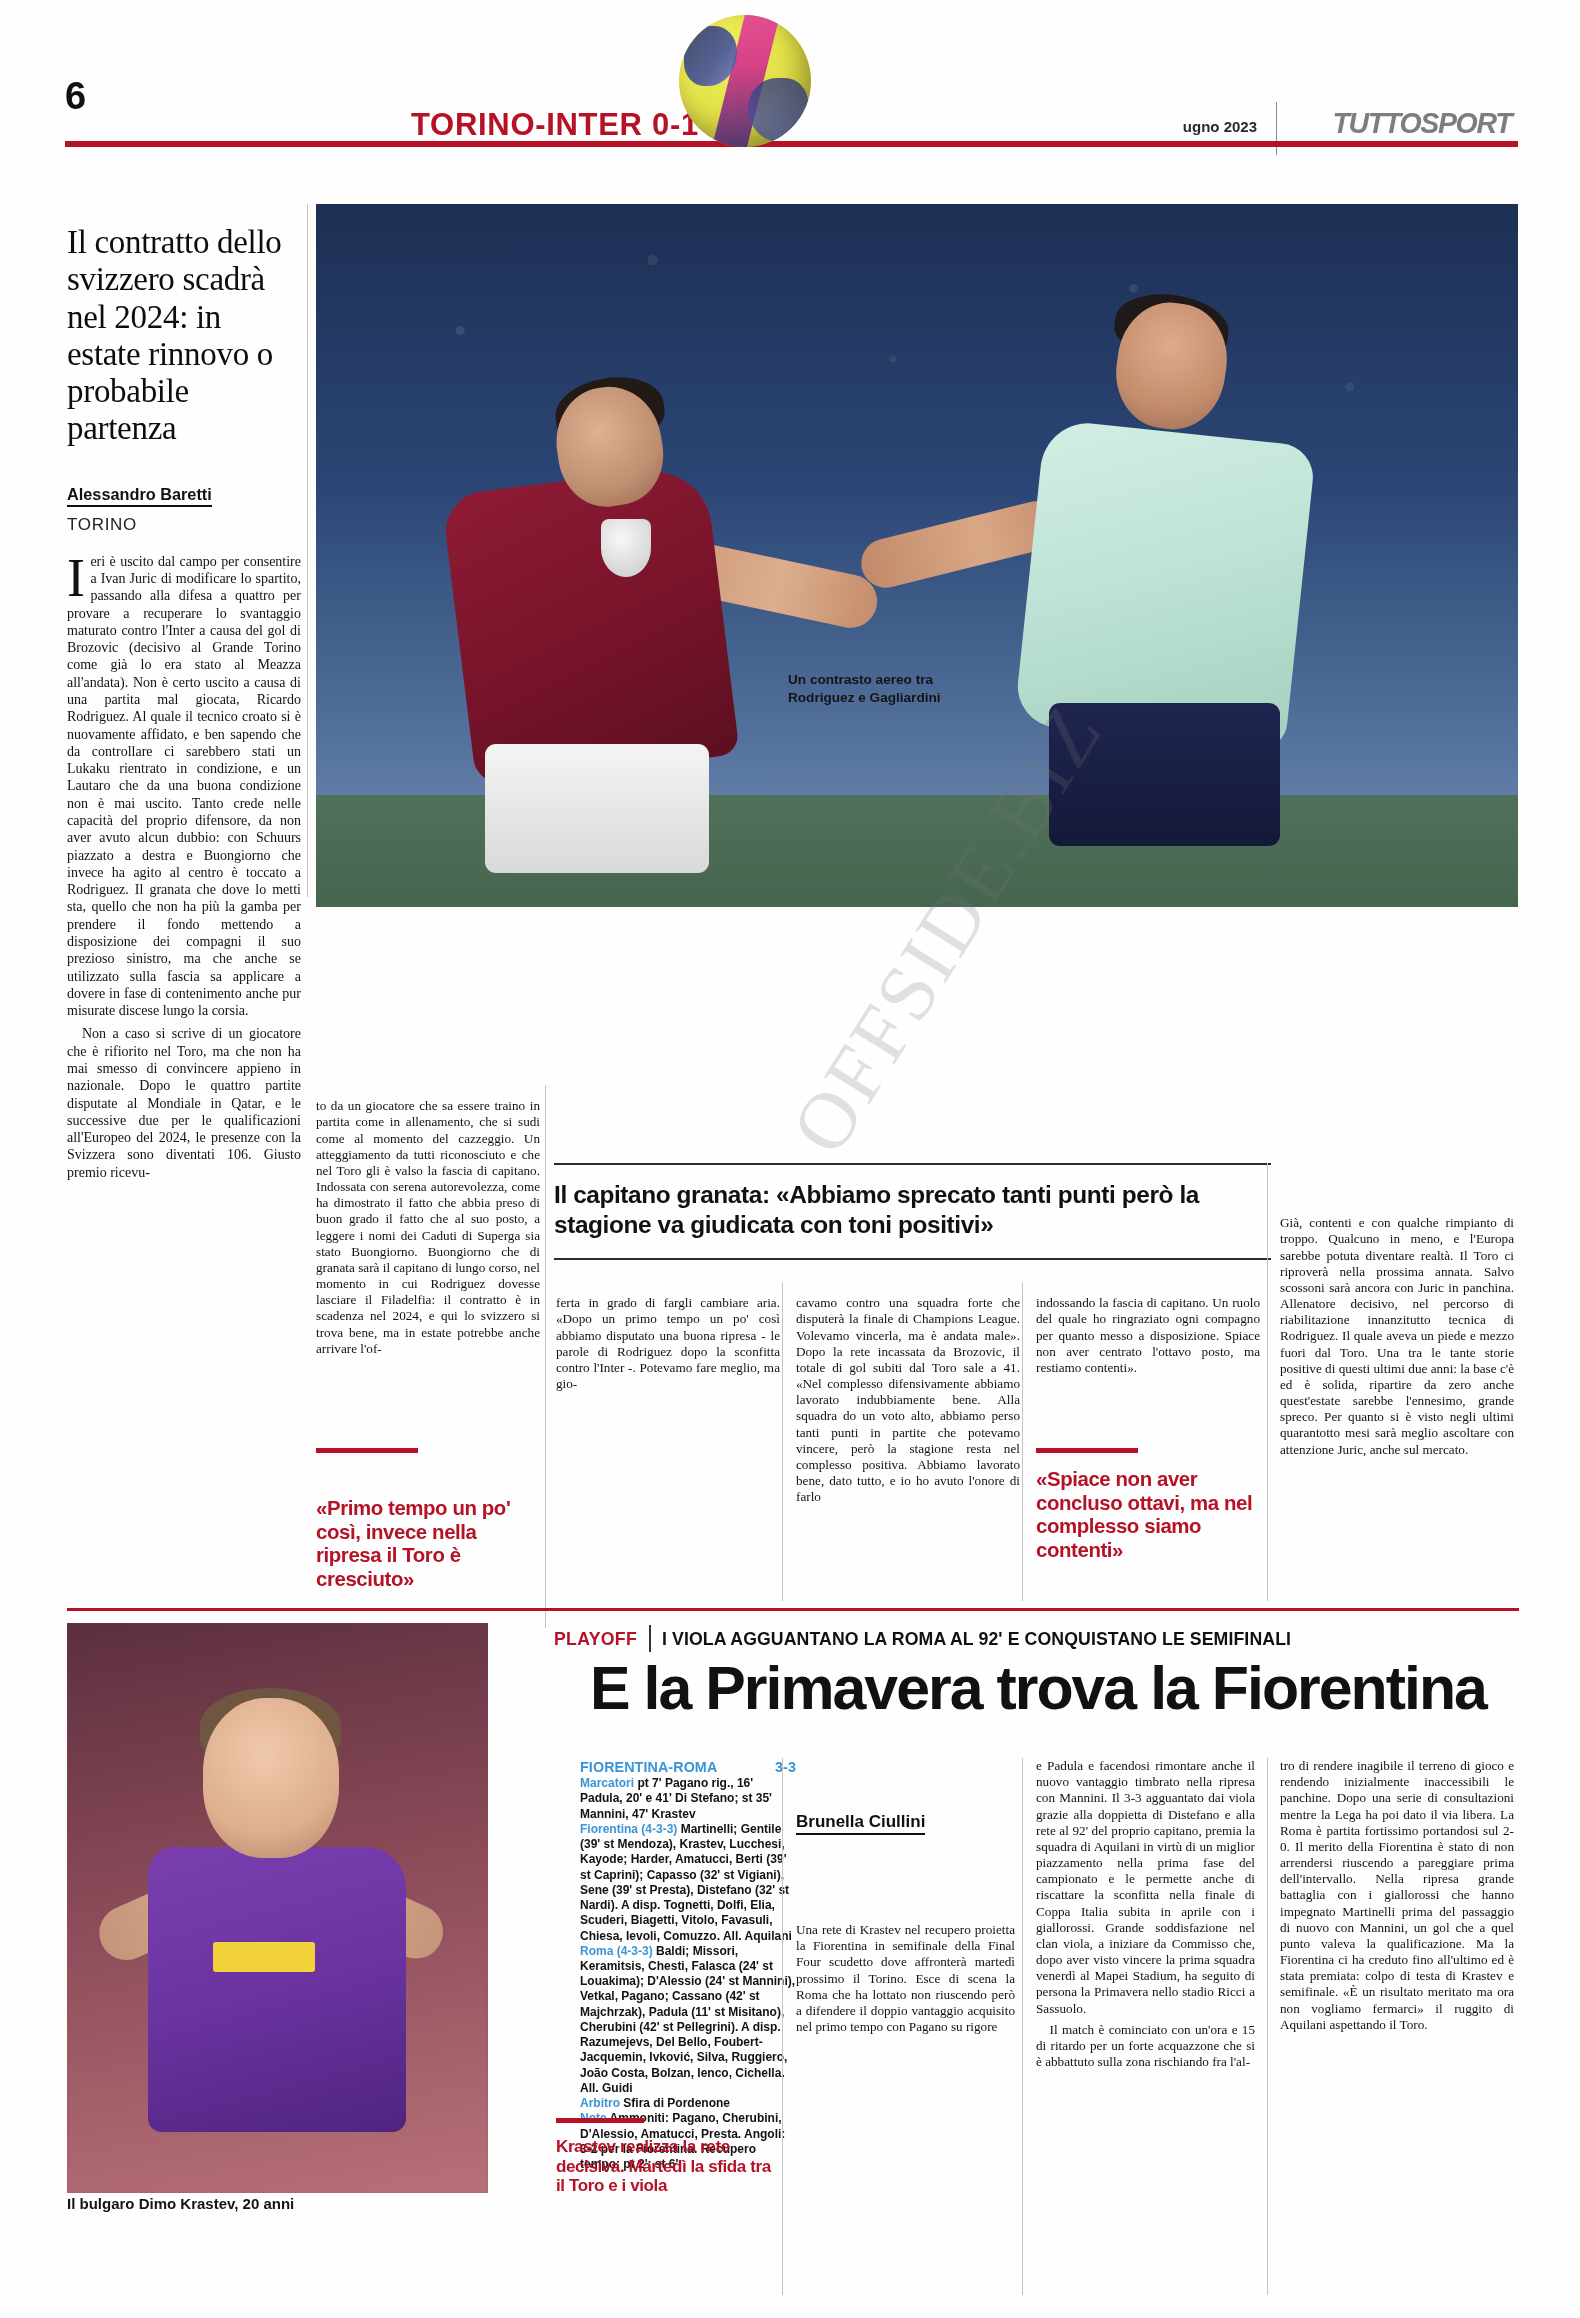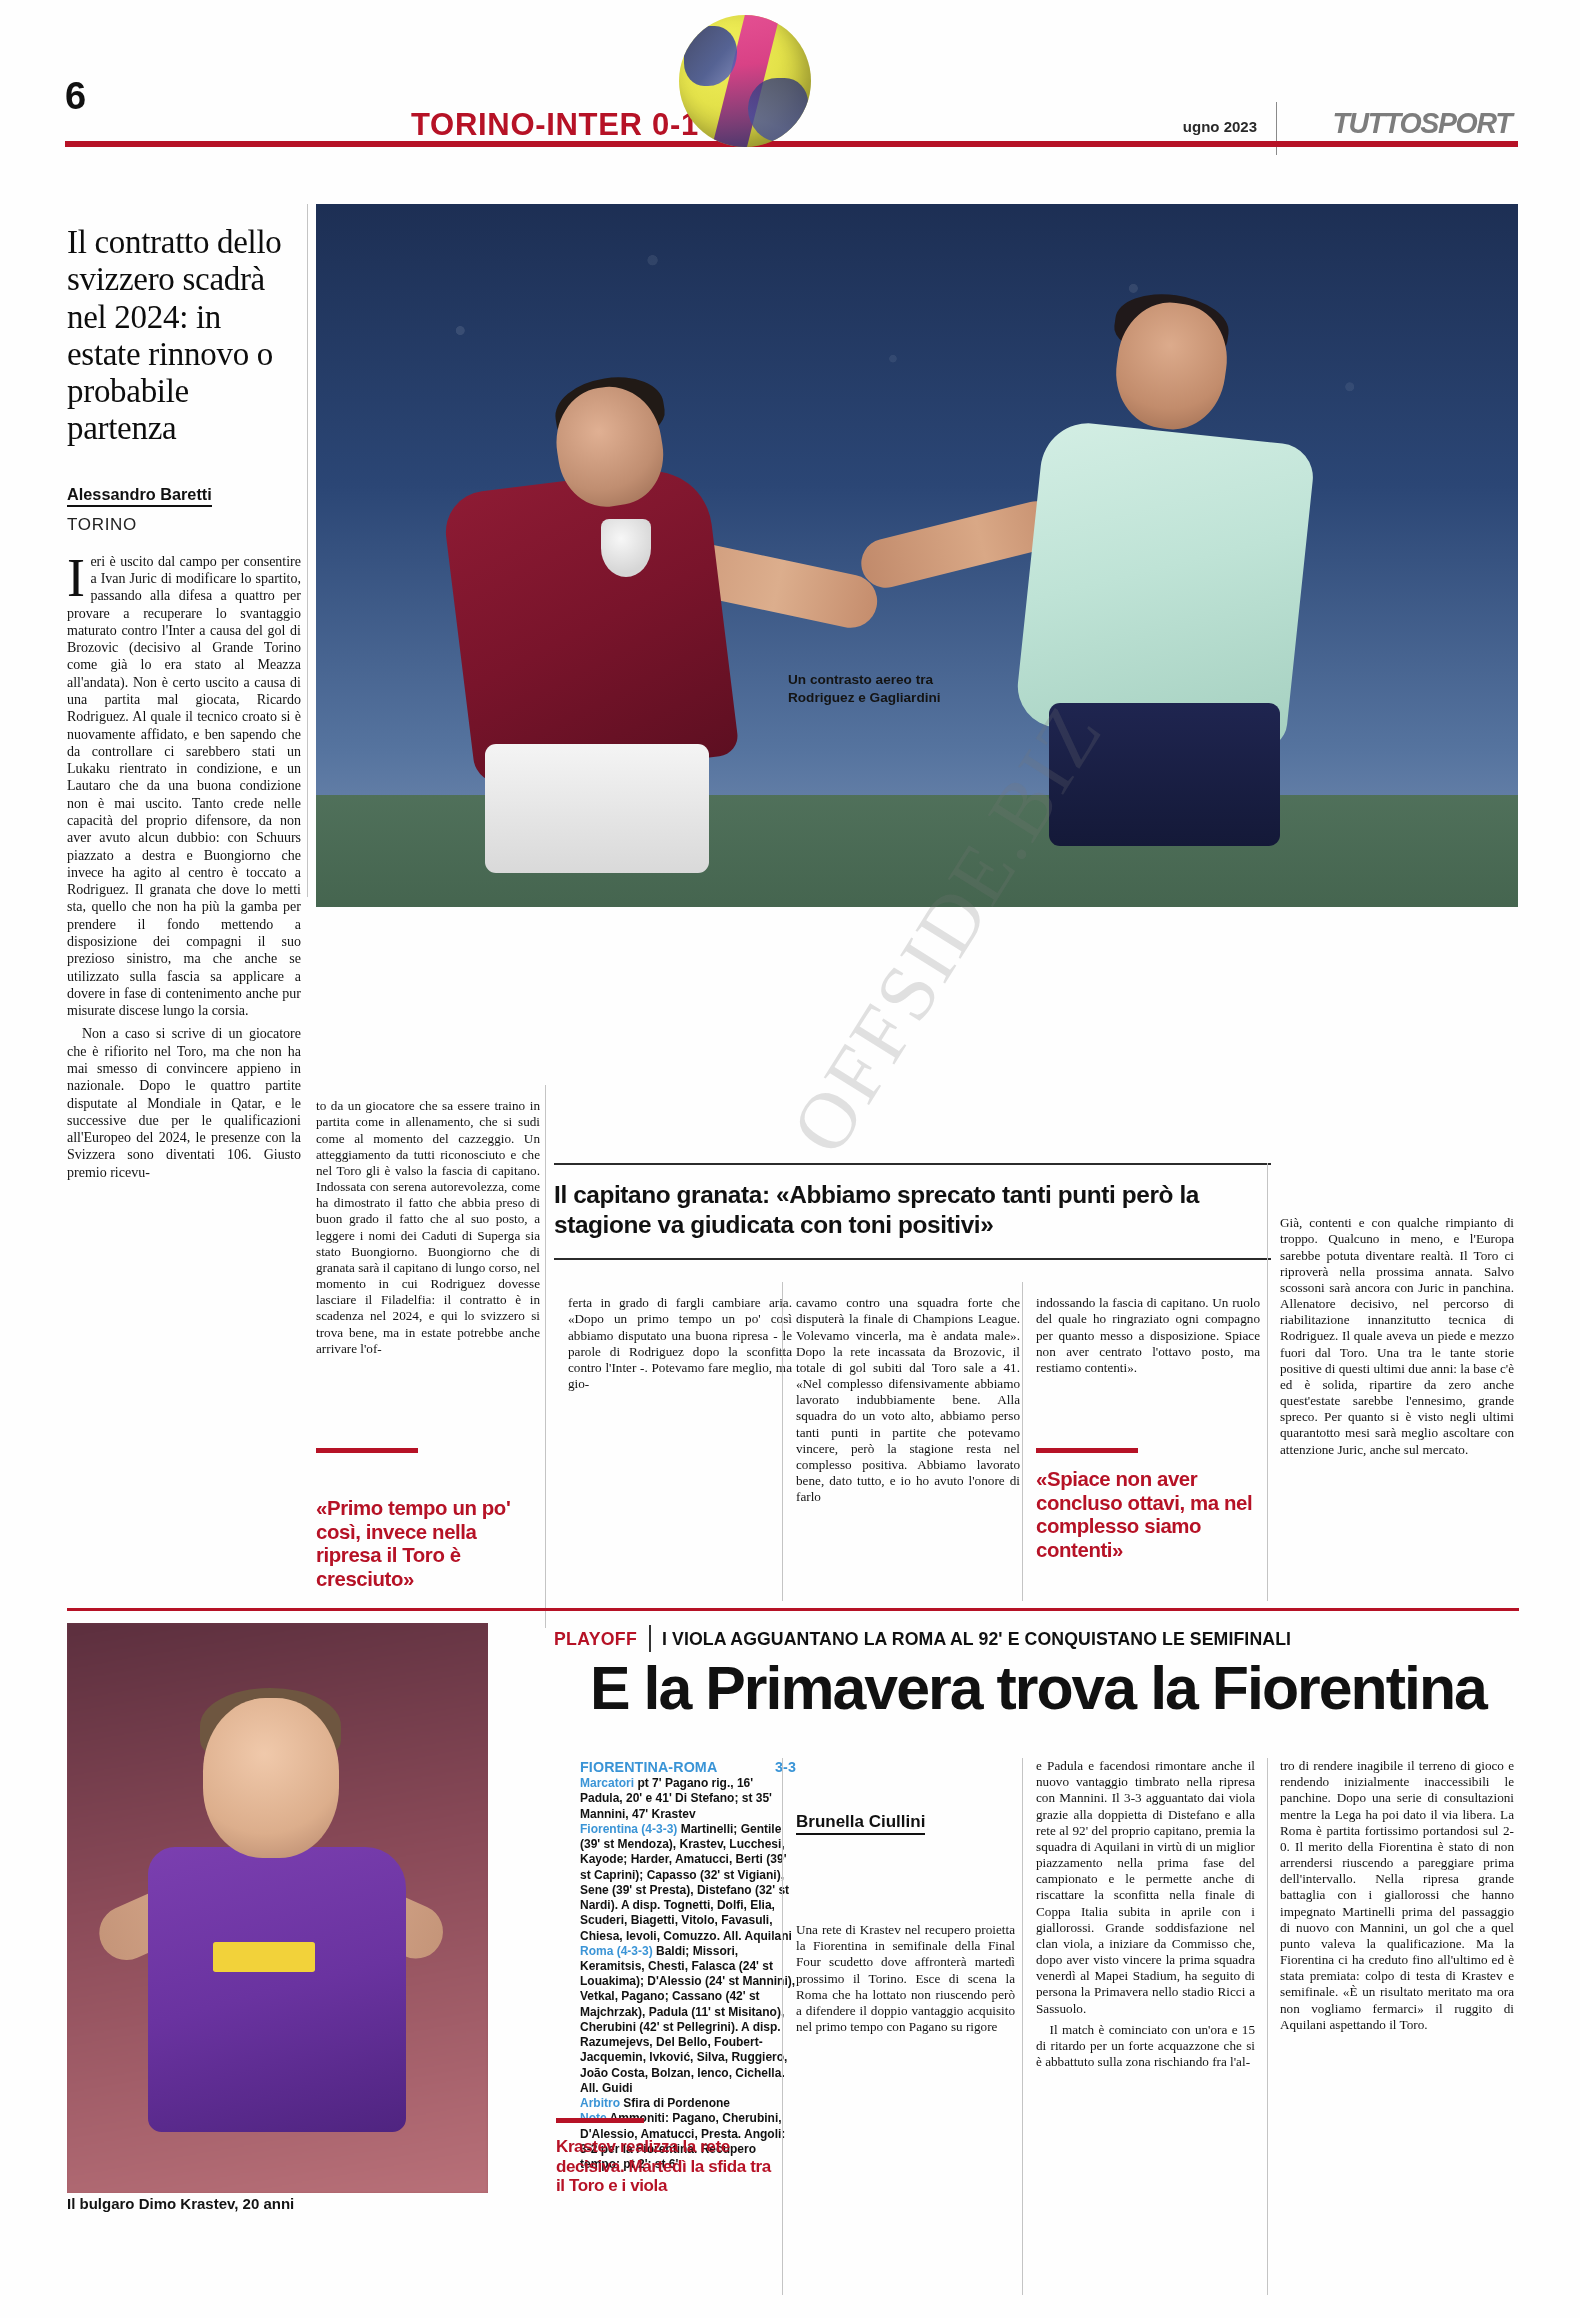--- a/index.html
+++ b/index.html
@@ -613,21 +613,21 @@
   <div class="subhead">Il capitano granata: «Abbiamo sprecato tanti punti però la stagione va giudicata con toni positivi»</div>
   <div class="subhead-rule-b"></div>
 
   <div class="mcol" style="left:316px; top:1085px; width:224px;">
     <div class="body-serif">
         <p>to da un giocatore che sa essere traino in partita come in allenamento, che si sudi come al momento del cazzeggio. Un atteggiamento da tutti riconosciuto e che nel Toro gli è valso la fascia di capitano. Indossata con serena autorevolezza, come ha dimostrato il fatto che abbia preso di buon grado il fatto che al suo posto, a leggere i nomi dei Caduti di Superga sia stato Buongiorno. Buongiorno che di granata sarà il capitano di lungo corso, nel momento in cui Rodriguez dovesse lasciare il Filadelfia: il contratto è in scadenza nel 2024, e qui lo svizzero si trova bene, ma in estate potrebbe anche arrivare l'of-</p>
       </div>
   </div>
   <div class="vdiv" style="left:545px; top:1085px; height:543px;"></div>
 
-  <div class="mcol" style="left:568px; top:1282px; width:224px;">
+  <div class="mcol" style="left:556px; top:1282px; width:224px;">
     <div class="body-serif">
         <p>ferta in grado di fargli cambiare aria. «Dopo un primo tempo un po' così abbiamo disputato una buona ripresa - le parole di Rodriguez dopo la sconfitta contro l'Inter -. Potevamo fare meglio, ma gio-</p>
       </div>
   </div>
 
   <div class="mcol" style="left:796px; top:1282px; width:224px;">
     <div class="body-serif">
         <p>cavamo contro una squadra forte che disputerà la finale di Champions League. Volevamo vincerla, ma è andata male». Dopo la rete incassata da Brozovic, il totale di gol subiti dal Toro sale a 41. «Nel complesso difensivamente abbiamo lavorato indubbiamente bene. Alla squadra do un voto alto, abbiamo perso tanti punti in partite che potevamo vincere, però la stagione resta nel complesso positiva. Abbiamo lavorato bene, dato tutto, e io ho avuto l'onore di farlo</p>
       </div>
   </div>

